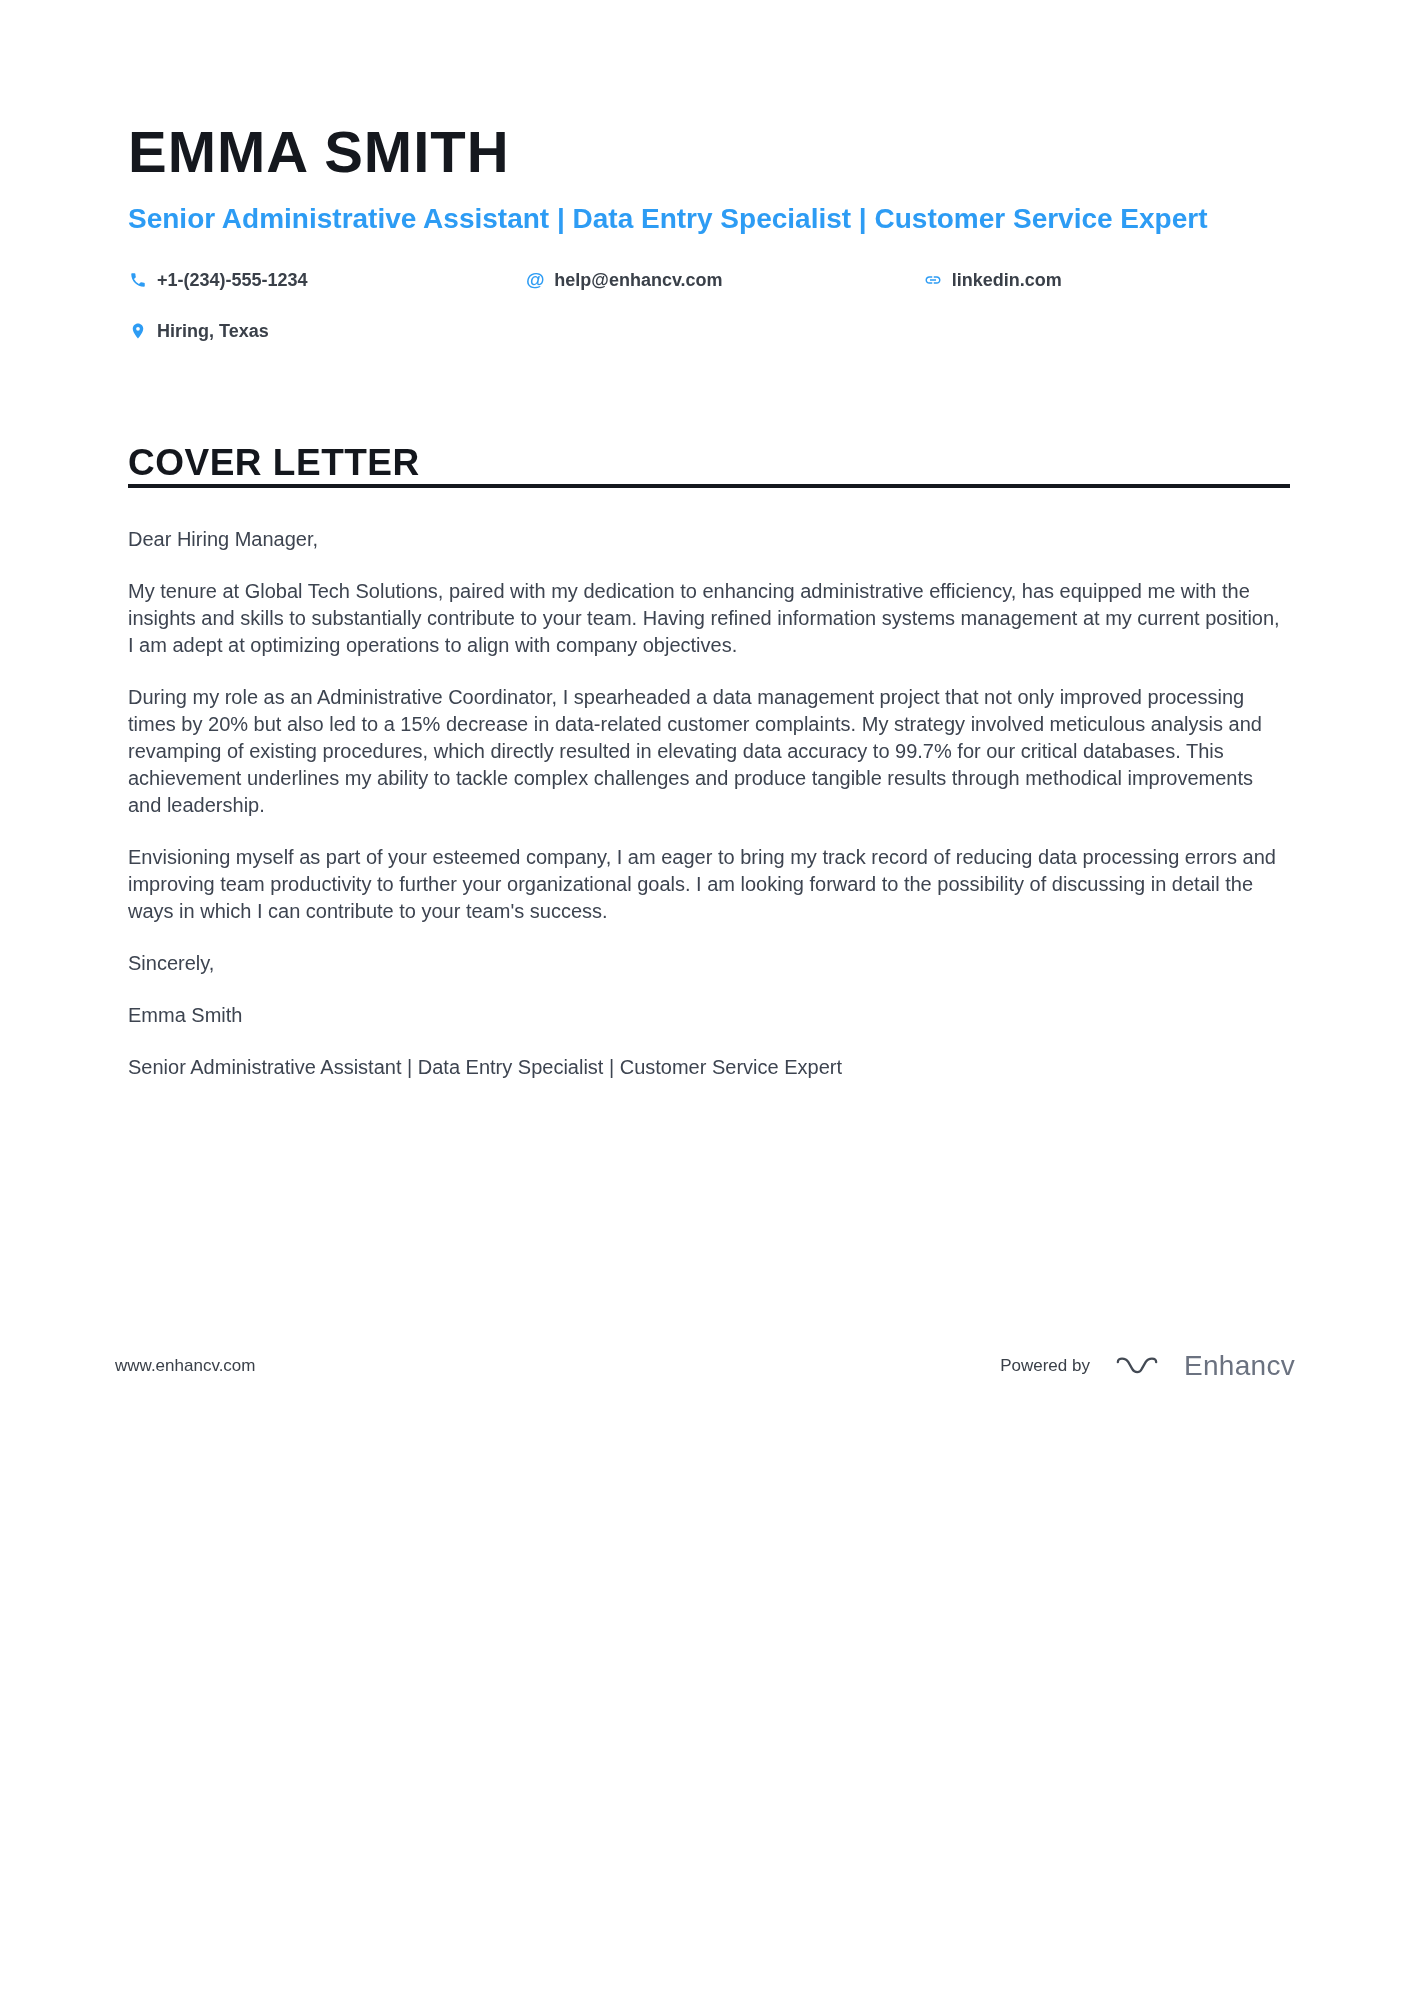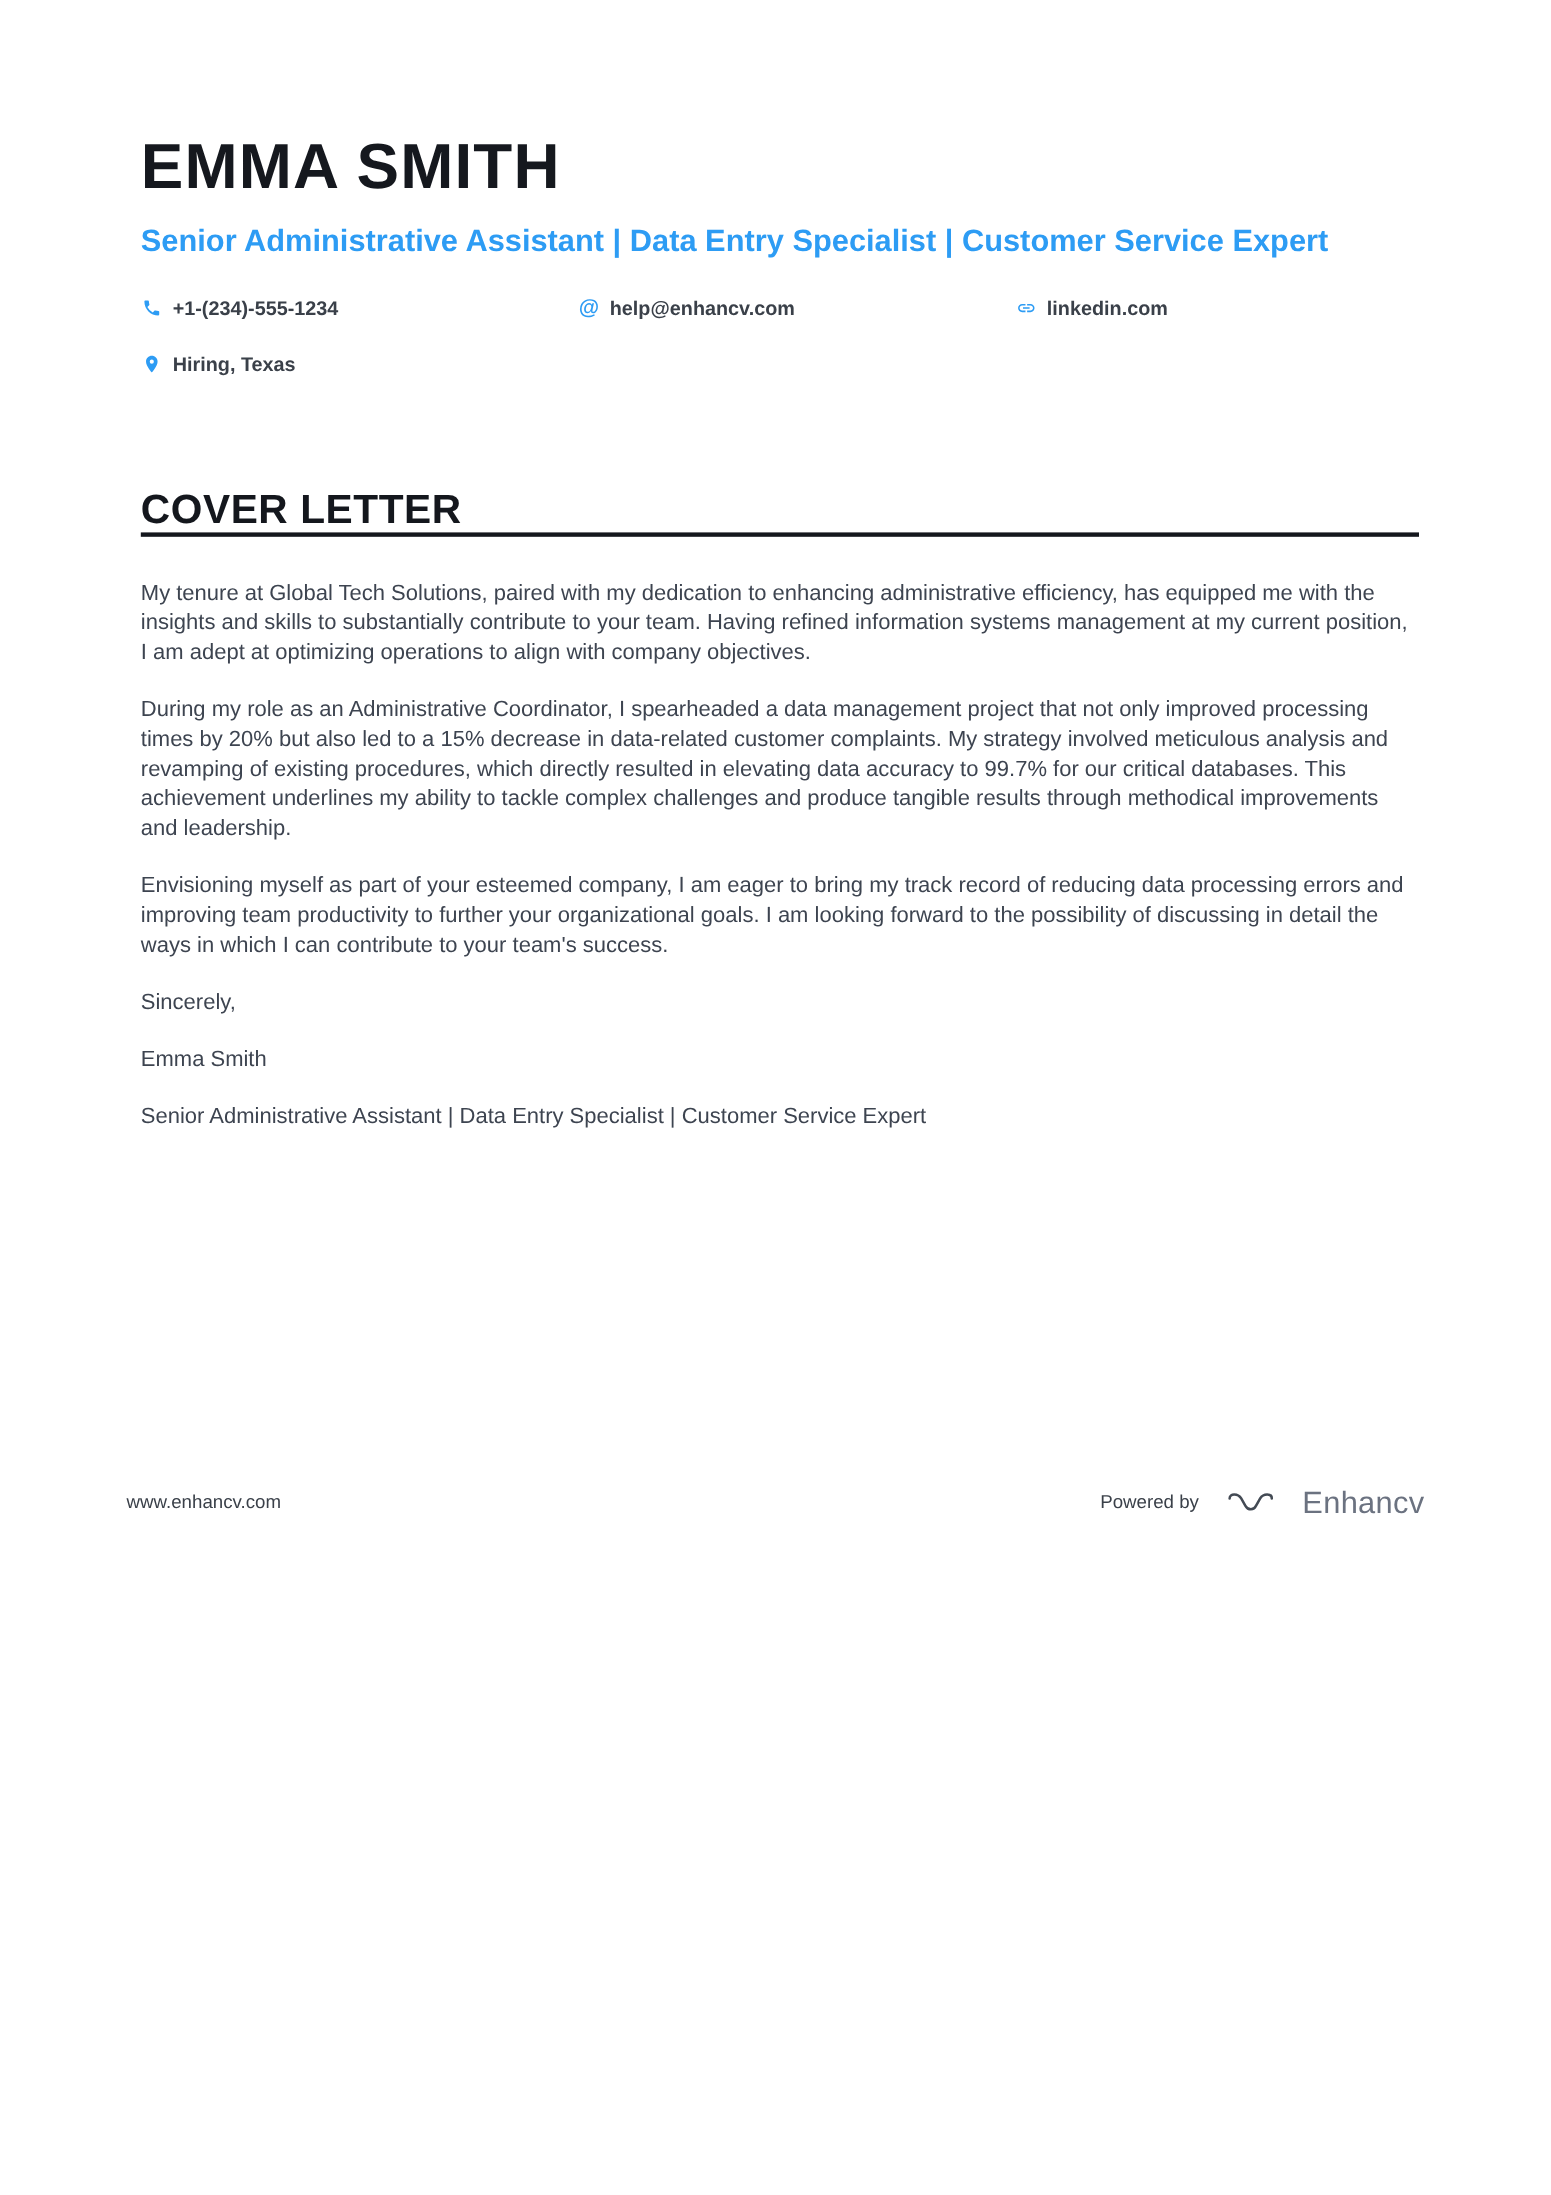--- a/index.html
+++ b/index.html
@@ -132,20 +132,21 @@
 
     </div>
   </header>
 
   <section class="section">
     <div class="section-head">
       <h3 class="section-title">COVER LETTER</h3>
     </div>
 
     <div class="letter-body">
+      <p>Dear Hiring Manager,</p>
       <p>My tenure at Global Tech Solutions, paired with my dedication to enhancing administrative efficiency, has equipped me with the insights and skills to substantially contribute to your team. Having refined information systems management at my current position, I am adept at optimizing operations to align with company objectives.</p>
       <p>During my role as an Administrative Coordinator, I spearheaded a data management project that not only improved processing times by 20% but also led to a 15% decrease in data-related customer complaints. My strategy involved meticulous analysis and revamping of existing procedures, which directly resulted in elevating data accuracy to 99.7% for our critical databases. This achievement underlines my ability to tackle complex challenges and produce tangible results through methodical improvements and leadership.</p>
       <p>Envisioning myself as part of your esteemed company, I am eager to bring my track record of reducing data processing errors and improving team productivity to further your organizational goals. I am looking forward to the possibility of discussing in detail the ways in which I can contribute to your team's success.</p>
       <p>Sincerely,</p>
       <p>Emma Smith</p>
       <p>Senior Administrative Assistant | Data Entry Specialist | Customer Service Expert</p>
     </div>
   </section>
 
   <footer class="footer">

